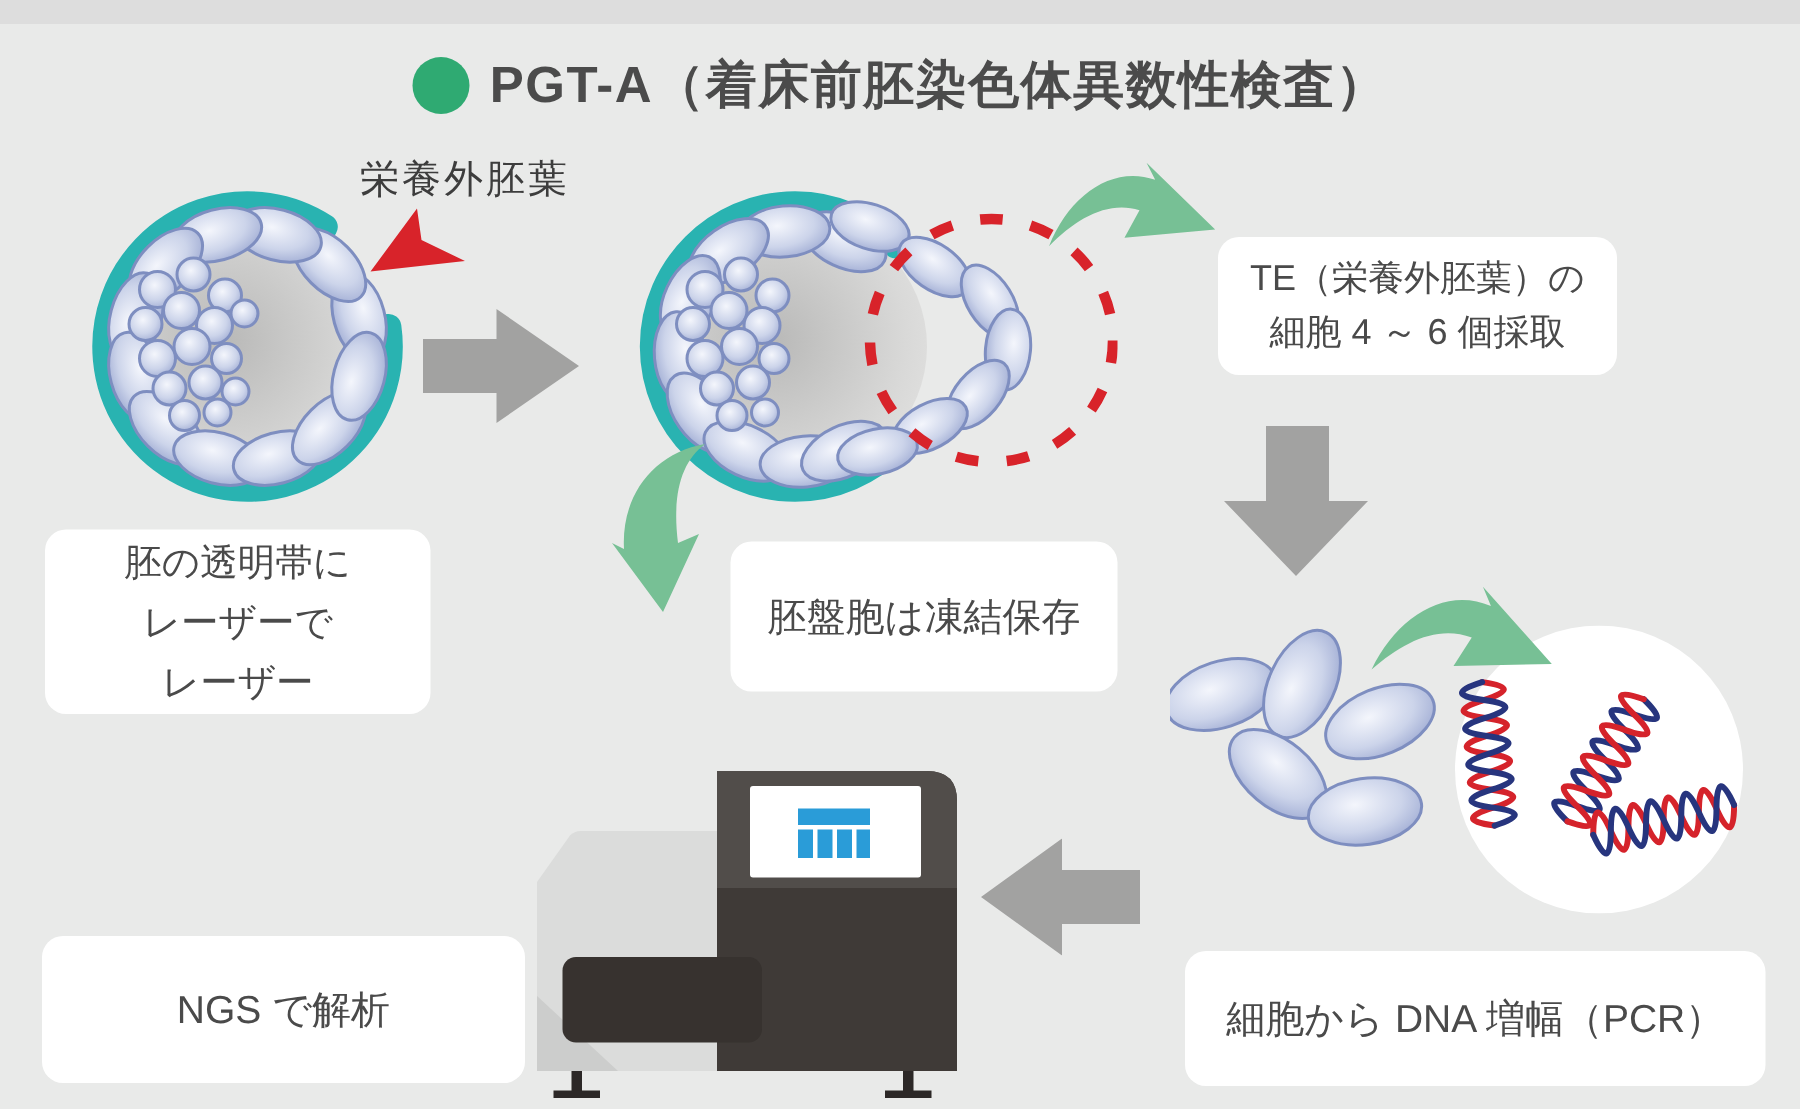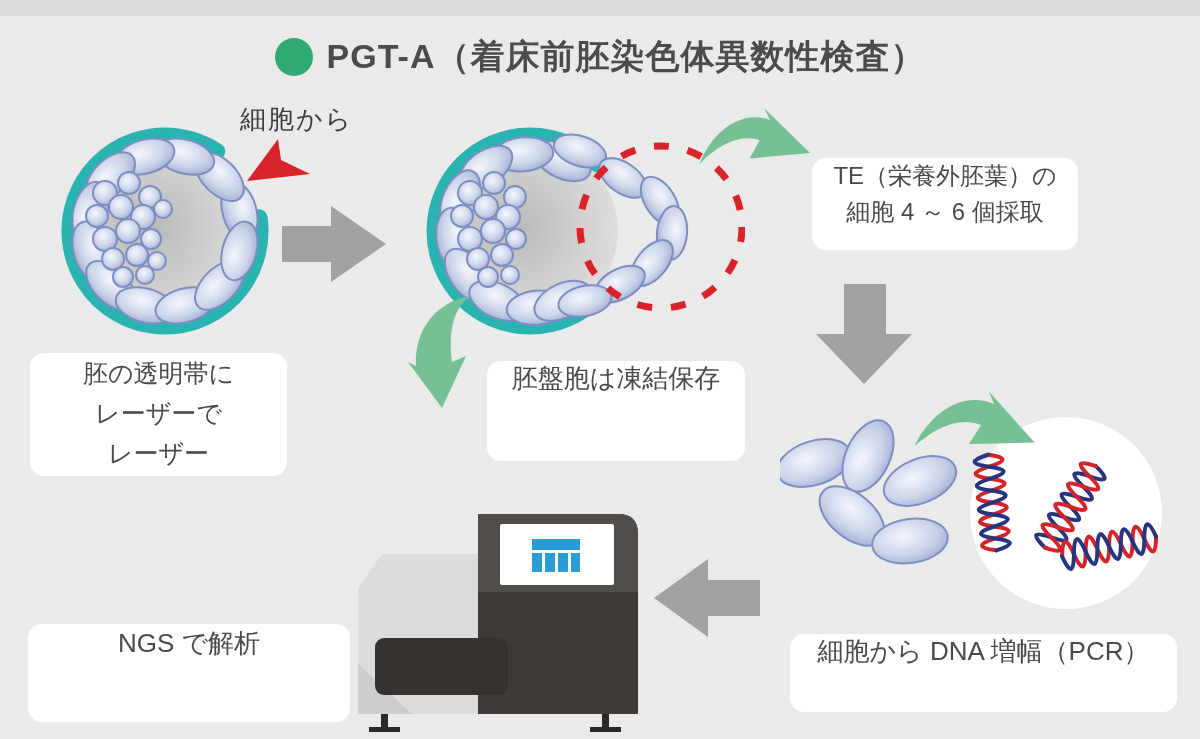--- a/index.html
+++ b/index.html
@@ -12,27 +12,27 @@
   
   .title-row{
     position:absolute;top:18px;left:0;width:100%;
     display:flex;justify-content:center;align-items:center;gap:14px;
     font-size:34px;font-weight:700;color:var(--title-text,#4b4b4b);letter-spacing:1px;
   }
   .bullet{width:38px;height:38px;border-radius:50%;background:var(--green-bullet,#2faa72);flex:0 0 auto;}
   
   .box{
     position:absolute;background:var(--box-bg,#fff);border-radius:14px;
-    display:flex;flex-direction:column;align-items:center;
+    display:flex;flex-direction:column;justify-content:center;align-items:center;
     color:var(--box-text,#4a4a4a);font-weight:500;text-align:center;
   }
   #box-zona{left:30px;top:337px;width:257px;height:123px;font-size:25px;line-height:40px;}
   #box-freeze{left:487px;top:345px;width:258px;height:100px;font-size:26px;}
   #box-te{left:812px;top:142px;width:266px;height:92px;font-size:24px;line-height:36px;}
-  #box-pcr{left:790px;top:618px;width:387px;height:78px;font-size:26px;}
+  #box-pcr{left:790px;top:618px;width:387px;height:90px;font-size:26px;}
   #box-ngs{left:28px;top:608px;width:322px;height:98px;font-size:26px;line-height:39px;gap:48px;}
   
   .laser-label{position:absolute;left:240px;top:86px;font-size:26px;color:#3d3d3d;font-weight:500;letter-spacing:2px;}
   
   .garrow{fill:var(--gray-arrow,#a2a2a1);}
   .swoosh{fill:var(--green-arrow,#77c095);}
   .redfill{fill:var(--laser-red,#d8232a);}
   .tealArc{fill:none;stroke:var(--teal-ring,#29b3b1);stroke-width:17;stroke-linecap:round;}
   .cell{fill:url(#cellG);stroke:var(--cell-outline,#7e8ec0);stroke-width:2;}
   .dashC{fill:none;stroke:var(--laser-red,#d8232a);stroke-width:7;stroke-dasharray:15 19;}
@@ -106,21 +106,21 @@
       <circle class="cell" cx="73" cy="110" r="12"></circle>
         <circle class="cell" cx="96" cy="118" r="10"></circle>
       <circle class="cell" cx="58" cy="138" r="11"></circle>
         <circle class="cell" cx="82" cy="134" r="11"></circle>
       <circle class="cell" cx="102" cy="140" r="9"></circle>
         <circle class="cell" cx="68" cy="156" r="10"></circle>
       <circle class="cell" cx="90" cy="154" r="9"></circle>
     </g>
   </svg>
 
-  <div class="laser-label">細胞から</div>
+  <div class="laser-label">栄養外胚葉</div>
   <svg class="abs" style="left:243px;top:116px" width="70" height="55" viewBox="0 0 70 55">
     <path class="redfill" d="M4,49 L35,7 L38,28 L67,42 Z"></path>
   </svg>
 
   <svg class="abs" style="left:282px;top:190px" width="104" height="76" viewBox="0 0 104 76">
     <polygon class="garrow" points="0,20 49,20 49,0 104,38 49,76 49,56 0,56"></polygon>
   </svg>
 
   <svg class="abs" style="left:420px;top:105px" width="325" height="220" viewBox="0 0 325 220">
     <circle class="grayCore" cx="110" cy="110" r="88"></circle>

